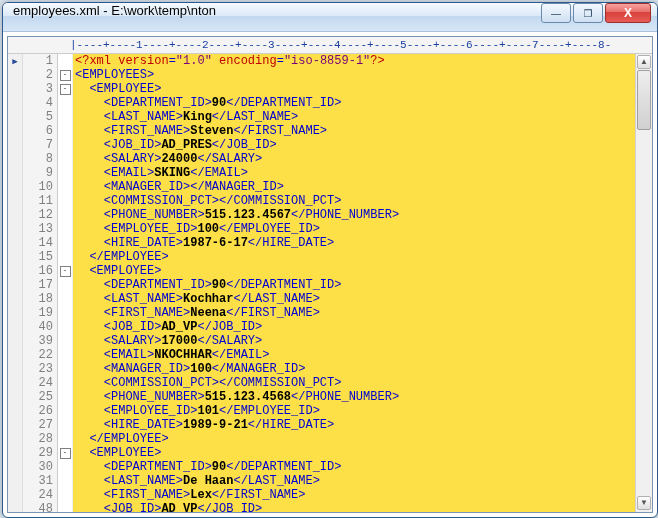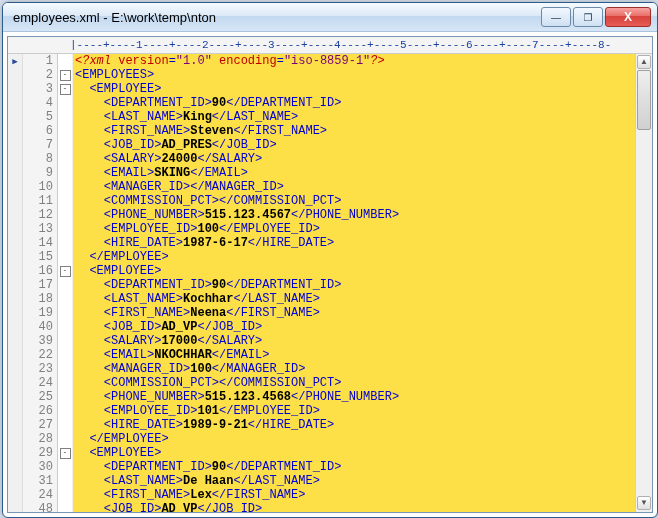--- a/index.html
+++ b/index.html
@@ -20,21 +20,21 @@
     background: #fff;
     display: flex;
     flex-direction: column;
     box-shadow: 0 0 6px rgba(0,0,0,0.3);
     overflow: hidden;
   }
   .titlebar {
     height: 28px;
     background: linear-gradient(to bottom, #f6fbff 0%, #dce9f7 45%, #c2d8ef 46%, #d7e6f6 100%);
     display: flex;
-    align-items: center;
+    align-items: flex-start;
     padding: 0 6px 0 10px;
     border-bottom: 1px solid #a9c3de;
   }
   .title {
     flex: 1;
     font-size: 13px;
     color: #000;
     white-space: nowrap;
     overflow: hidden;
   }
@@ -152,21 +152,21 @@
     position: relative;
   }
   .code .row {
     height: 14px;
     padding-left: 2px;
   }
   .t-tag   { color: #0000d0; }
   .t-attr  { color: #c00000; font-family: Liberation Mono, monospace; }
   .t-val   { color: #7a007a; }
   .t-text  { color: #000; font-weight: bold; margin-top: 8px; }
-  .t-dec   { color: #c00000; font-style: italic; }
+  .t-dec   { color: #c00000; }
   .t-punct { color: #0000d0; }
   .scrollbar-v {
     width: 16px;
     background: #f0f0f0;
     border-left: 1px solid #d0d0d0;
     position: relative;
   }
   .sb-btn {
     width: 14px;
     height: 14px;

